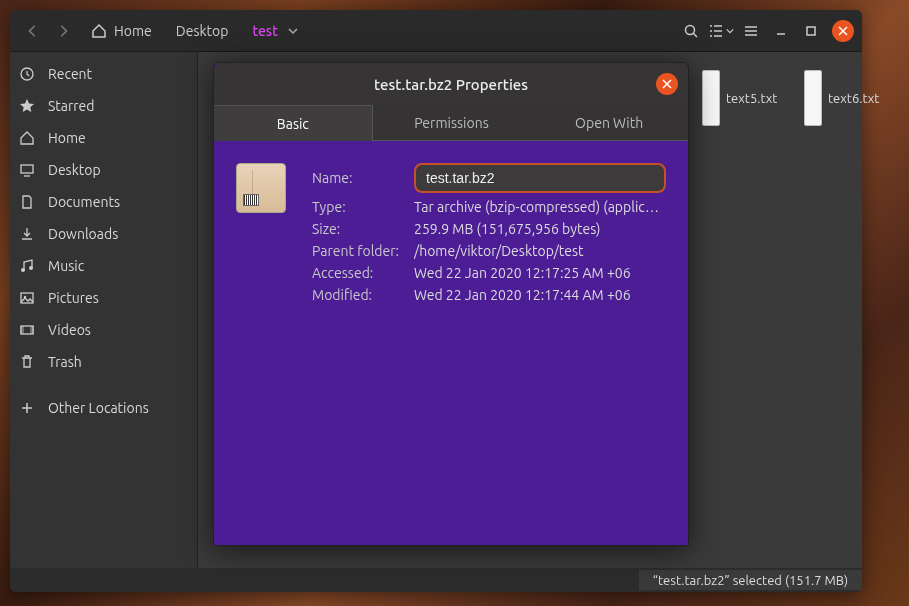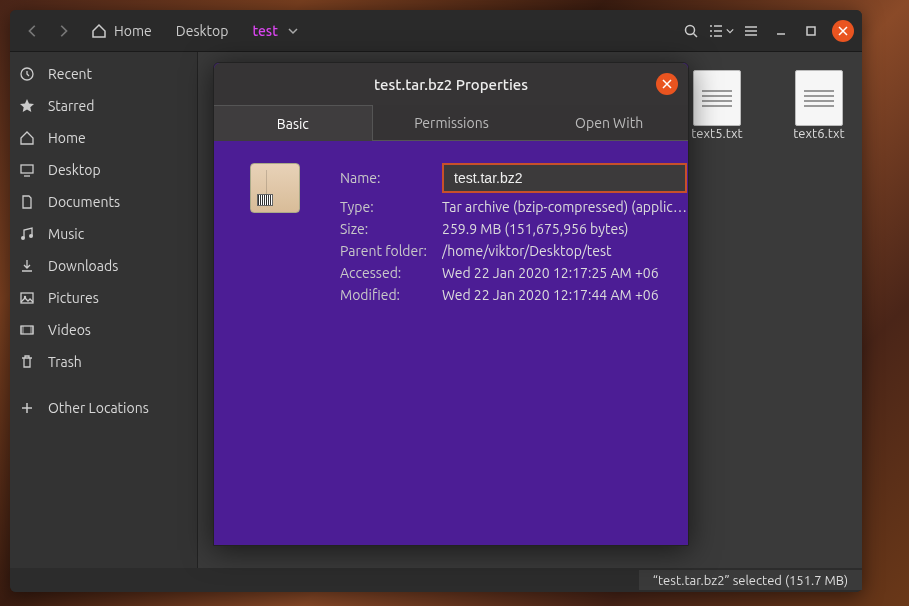--- a/index.html
+++ b/index.html
@@ -73,21 +73,21 @@
     background: #3a3a3a;
     padding: 18px 24px;
   }
   .file-grid {
     display: flex; gap: 24px;
     justify-content: flex-end;
     padding-right: 4px;
   }
   .file-item {
     width: 78px;
-    display: flex; flex-direction: column; align-items: center; 
+    display: flex; flex-direction: row; align-items: center; gap: 6px;
     cursor: pointer;
     padding-left: 48px;
   }
   .file-icon {
     width: 48px; height: 56px;
     background: #f6f6f6; border: 1px solid #bbb; border-radius: 2px;
     display: flex; flex-direction: column; justify-content: center; align-items: center;
     gap: 3px; padding: 6px 8px;
   }
   .file-icon .line { height: 2px; width: 100%; background: #999; }
@@ -135,22 +135,22 @@
     flex: 1; display: flex; align-items: center; justify-content: center;
     color: #bbb; cursor: pointer; font-size: 14px;
     border-bottom: 1px solid #555;
   }
   .tab.active {
     background: #3f3d3e; color: #fff;
     border-bottom: none;
     border-top: 1px solid #555; border-right: 1px solid #555;
   }
   .dlg-body {
-    flex: 1; padding: 22px 36px;
-    display: flex; gap: 40px;
+    flex: 1; padding: 22px 22px;
+    display: flex; gap: 26px;
   }
   .thumb {
     width: 50px; height: 50px; flex: 0 0 50px;
     background: linear-gradient(#e8d2b8, #d8bc98);
     border-radius: 4px; border: 1px solid #aa8;
     display: flex; align-items: flex-end; justify-content: flex-start;
     padding: 6px; position: relative;
   }
   .thumb::before {
     content: ""; position: absolute; left: 15px; top: 6px; bottom: 6px;
@@ -160,21 +160,21 @@
     width: 16px; height: 12px; background: repeating-linear-gradient(90deg,#333 0 1px,#fff 1px 2px);
     border: 1px solid #666;
   }
   .props { flex: 1; }
   .prow { display: flex; margin-bottom: 6px; align-items: center; }
   .prow.gap { margin-top: 4px; }
   .plabel { width: 102px; color: #c8c8c8; }
   .pvalue { color: #dcdcdc; flex: 1; white-space: nowrap; overflow: hidden; text-overflow: ellipsis; }
   .name-input {
     flex: 1; height: 30px; padding: 0 10px;
-    background: #3c3a3b; border: 2px solid #c7502a; border-radius: 0;
+    background: #3c3a3b; border: 2px solid #c7502a; border-radius: 8px;
     color: #eee; font-size: 14px; outline: none;
   }
   svg { display: block; }
 </style>
 </head>
 <body>
 
 <div class="window">
 
   <div class="headerbar">
@@ -285,34 +285,34 @@
         <span class="side-ico">
             <svg width="16" height="16" viewBox="0 0 16 16">
               <path d="M4 2h6l2 2v10H4z" stroke="#ccc" fill="none" stroke-width="1.3"></path>
             </svg>
           </span>
         <span>Documents</span>
       </div>
       <div class="side-item">
         <span class="side-ico">
             <svg width="16" height="16" viewBox="0 0 16 16">
+              <path d="M8 2v8m-3-3l3 3 3-3M3 13h10" stroke="#ccc" fill="none" stroke-width="1.3"></path>
+            </svg>
+          </span>
+        <span>Downloads</span>
+      </div>
+      <div class="side-item">
+        <span class="side-ico">
+            <svg width="16" height="16" viewBox="0 0 16 16">
               <path d="M5 12V4l8-2v8" stroke="#ccc" fill="none" stroke-width="1.3"></path>
               <circle cx="4" cy="12" r="2" fill="#ccc"></circle>
               <circle cx="12" cy="10" r="2" fill="#ccc"></circle>
             </svg>
           </span>
         <span>Music</span>
-      </div>
-      <div class="side-item">
-        <span class="side-ico">
-            <svg width="16" height="16" viewBox="0 0 16 16">
-              <path d="M8 2v8m-3-3l3 3 3-3M3 13h10" stroke="#ccc" fill="none" stroke-width="1.3"></path>
-            </svg>
-          </span>
-        <span>Downloads</span>
       </div>
       <div class="side-item">
         <span class="side-ico">
             <svg width="16" height="16" viewBox="0 0 16 16">
               <rect x="2" y="3" width="12" height="10" stroke="#ccc" fill="none" stroke-width="1.3"></rect>
               <circle cx="6" cy="7" r="1.2" fill="#ccc"></circle>
               <path d="M2 12l4-4 3 3 2-2 3 3" stroke="#ccc" fill="none" stroke-width="1.3"></path>
             </svg>
           </span>
         <span>Pictures</span>

